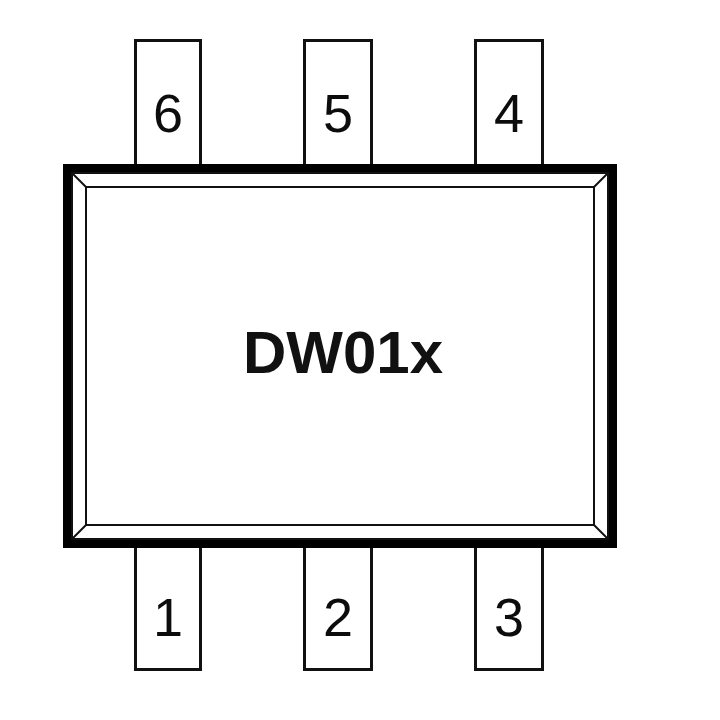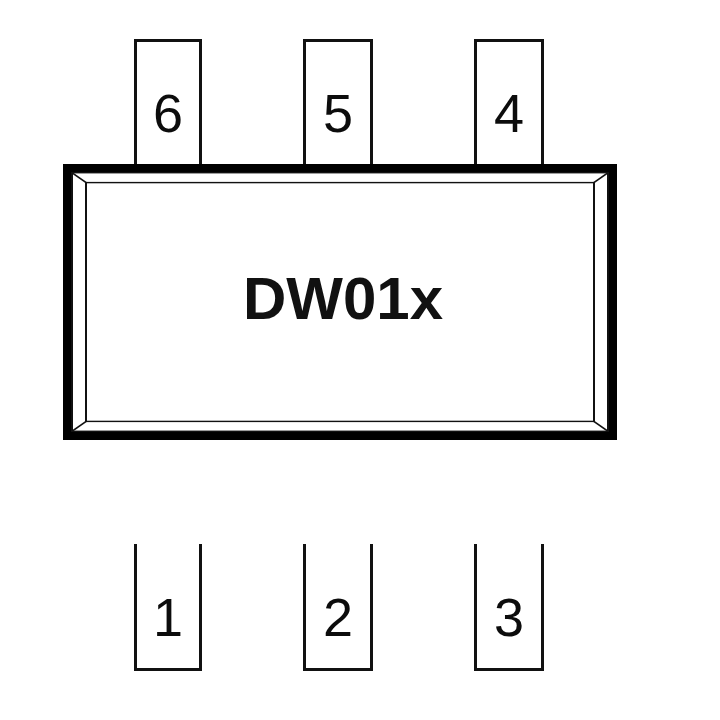--- a/index.html
+++ b/index.html
@@ -44,21 +44,21 @@
   }
   .pin.top .pin-number    { margin-top: 44px; }
   .pin.bottom .pin-number { margin-top: 46px; }
 
   
   #package-body {
     position: absolute;
     left: 63px;
     top: 164px;
     width: 554px;
-    height: 276px;
+    height: 384px;
     box-sizing: border-box;
     background: #ffffff;
     border: 8px solid #000000;
     z-index: 5;
   }
 
   
   #body-bevel {
     position: absolute;
     inset: 0;

